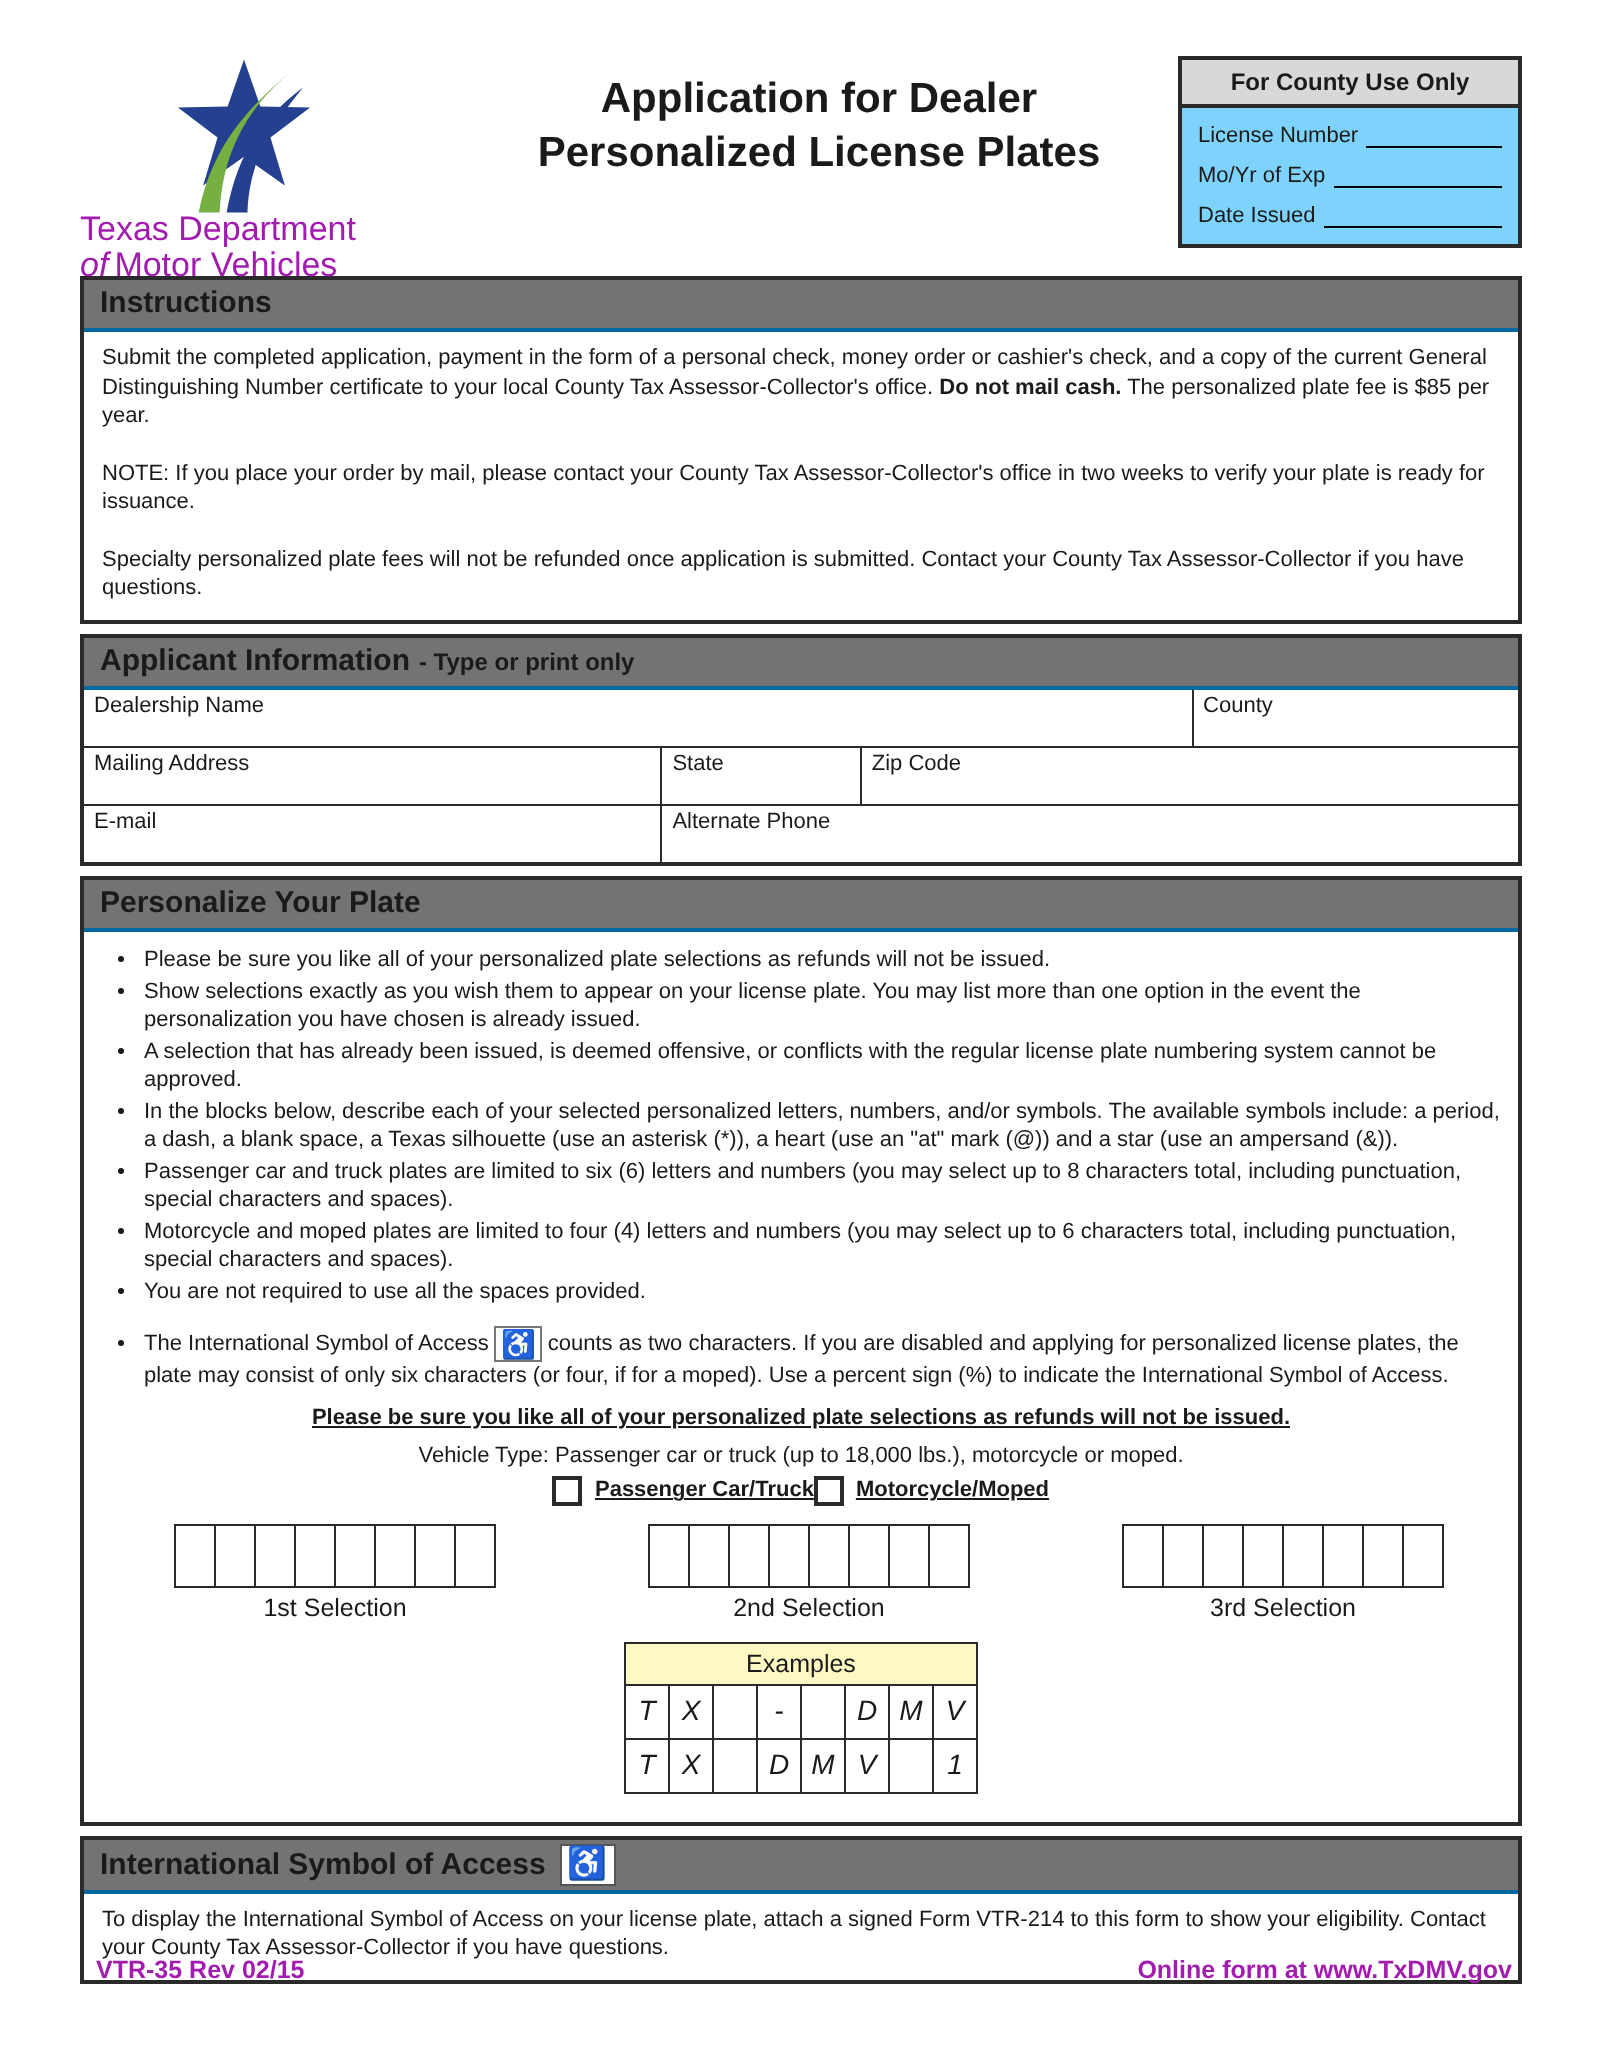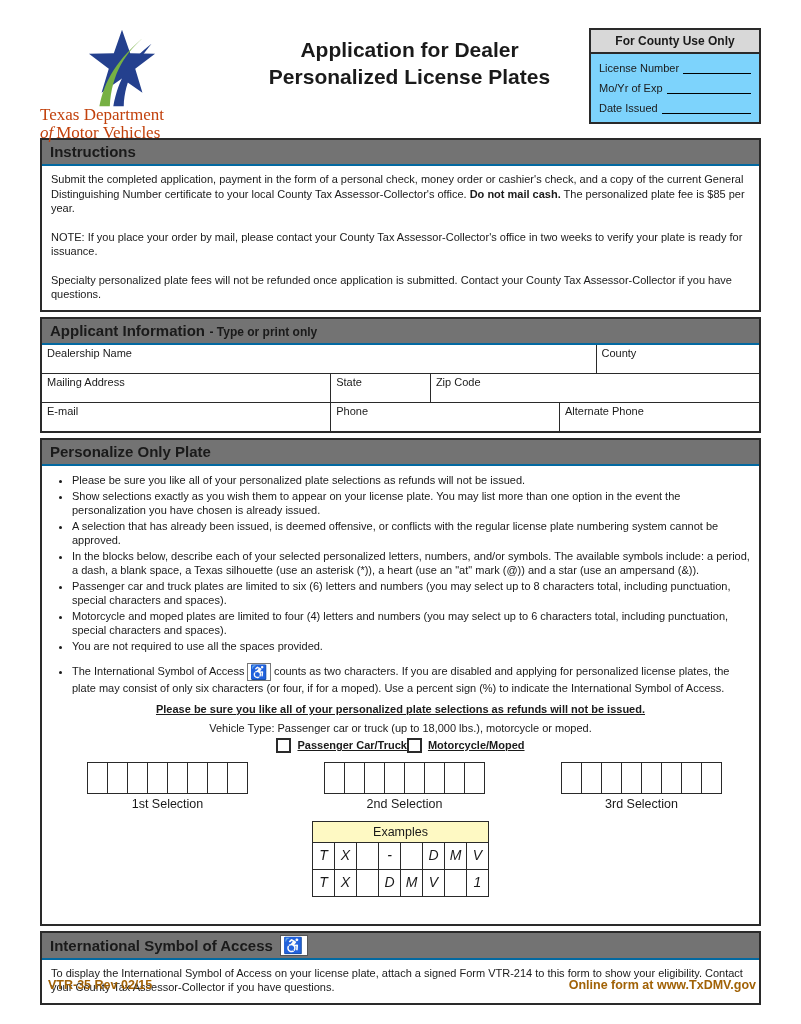--- a/index.html
+++ b/index.html
@@ -7,21 +7,21 @@
     width:801px; height:1024px; position:relative; background:#ffffff;
     font-family:"Liberation Sans", sans-serif; color:#1a1a1a;
     -webkit-font-smoothing:antialiased;
   }
   .page { position:absolute; inset:0; padding:28px 40px 0 40px; box-sizing:border-box; }
 
   
   .top { display:flex; align-items:flex-start; height:104px; margin-bottom:6px; }
   .logo { width:190px; }
   .logo svg { display:block; margin-left:28px; }
-  .logo-text { font-family:Liberation Serif, serif; font-size:17px; line-height:1.05; color:#c2410c; margin-top:-2px; }
+  .logo-text { font-family:Liberation Sans, sans-serif; font-size:17px; line-height:1.05; color:#a21caf; margin-top:-2px; }
   .logo-text .it { font-style:italic; margin-right:3px; }
   .title { flex:1; text-align:center; font-weight:bold; font-size:21px; line-height:1.3; padding-top:8px; }
   .county-box { width:168px; border:2px solid #2a2a2a; font-size:11px; background:#7dd3fc; }
   .county-head { background:#d8d8d8; border-bottom:2px solid #2a2a2a; text-align:center; font-weight:bold; font-size:12px; padding:4px 0; }
   .cline { display:flex; margin:8px 8px 0 8px; align-items:flex-end; }
   .cline:last-child { margin-bottom:8px; }
   .fill-line { flex:1; border-bottom:1px solid #000; margin-left:4px; height:11px; }
 
   
   .sec { border:2px solid #2a2a2a; margin-bottom:5px; background:#fff; }
@@ -34,21 +34,21 @@
   .sec-body p { margin:0 0 14px 0; }
   .sec-body p:last-child { margin-bottom:2px; }
 
   
   .arow { display:flex; border-top:1px solid #2a2a2a; }
   .arow:first-child { border-top:none; }
   .acell { border-left:1px solid #2a2a2a; padding:2px 5px; height:28px; box-sizing:border-box; font-size:11px; overflow:hidden; }
   .acell:first-child { border-left:none; }
 
   
-  .p-body { padding:5px 9px 25px 9px; font-size:11px; line-height:1.28; }
+  .p-body { padding:5px 9px 12px 9px; font-size:11px; line-height:1.28; }
   .p-body ul { margin:2px 0 0 0; padding-left:21px; }
   .p-body li { margin:0 0 2px 0; }
   .isa-li { margin-top:9px !important; }
   .isa-inline { display:inline-block; border:1px solid #777; background:#fff; padding:0 2px; font-size:14px; line-height:1.15; vertical-align:-2px; margin:0 3px; }
   .warning { text-align:center; font-weight:bold; text-decoration:underline; font-size:11px; margin:7px 0 5px 0; }
   .vehicle-line { text-align:center; font-size:11px; margin:2px 0 3px 0; }
   .cb-row { display:flex; justify-content:center; align-items:center; margin:2px 0 9px 0; font-size:11px; font-weight:600;text-decoration:underline; }
   .cb-item { display:flex; align-items:center; }
   .cb { width:11px; height:11px; border:2px solid #2a2a2a; display:inline-block; margin-right:6px; background:#fff; }
   .sel-row { display:flex; justify-content:space-between; padding:0 28px 0 36px; margin:4px 0 2px 0; }
@@ -59,21 +59,21 @@
   table.examples { border-collapse:collapse; margin:9px auto 2px auto; }
   table.examples th { background:#fef9c3; border:1px solid #2a2a2a; font-weight:normal; font-size:12.5px; padding:2px 0; }
   table.examples td { border:1px solid #2a2a2a; width:19px; height:24px; text-align:center; font-style:italic; font-size:14px; }
 
   
   .isa-head { display:flex; align-items:center; padding:2px 8px; }
   .isa-box { background:#fff; border:1px solid #555; margin-left:7px; font-size:16px; line-height:1; padding:2px 3px 1px 3px; }
   .isa-body p { margin:0; }
 
   
-  .footer { position:absolute; left:48px; right:45px; top:978px; display:flex; justify-content:space-between; font-weight:bold; font-size:12.5px; color:#a16207; }
+  .footer { position:absolute; left:48px; right:45px; top:978px; display:flex; justify-content:space-between; font-weight:bold; font-size:12.5px; color:#a21caf; }
 </style>
 </head>
 <body>
 
 <div class="page">
 
   <header class="top">
     <div class="logo">
       <svg width="108" height="80" viewBox="0 0 120 92">
         <polygon fill="#24408e" points="60,2 69.4,29.1 98,29.6 75.2,46.9 83.5,74.4 60,58 36.5,74.4 44.8,46.9 22,29.6 50.6,29.1"></polygon>
@@ -127,29 +127,28 @@
         <div class="acell" style="width:77.2%"><span>Dealership Name</span></div>
         <div class="acell" style="width:22.8%"><span>County</span></div>
       </div>
       <div class="arow">
         <div class="acell" style="width:40.2%"><span>Mailing Address</span></div>
         <div class="acell" style="width:13.9%"><span>State</span></div>
         <div class="acell" style="width:14.0%"><span>Zip Code</span></div>
       </div>
       <div class="arow">
         <div class="acell" style="width:40.2%"><span>E-mail</span></div>
-        <div class="acell" style="width:31.9%"><span>Phone</span></div>
         <div class="acell" style="width:27.9%"><span>Alternate Phone</span></div>
       </div>
     </div>
   </section>
 
   <section class="sec">
     <div class="sec-head">
-      <span class="h-main">Personalize Only Plate</span>
+      <span class="h-main">Personalize Your Plate</span>
     </div>
     <div class="p-body">
       <ul>
         <li>Please be sure you like all of your personalized plate selections as refunds will not be issued.</li>
         <li>Show selections exactly as you wish them to appear on your license plate. You may list more than one option in the event the personalization you have chosen is already issued.</li>
         <li>A selection that has already been issued, is deemed offensive, or conflicts with the regular license plate numbering system cannot be approved.</li>
         <li>In the blocks below, describe each of your selected personalized letters, numbers, and/or symbols. The available symbols include: a period, a dash, a blank space, a Texas silhouette (use an asterisk (*)), a heart (use an "at" mark (@)) and a star (use an ampersand (&amp;)).</li>
         <li>Passenger car and truck plates are limited to six (6) letters and numbers (you may select up to 8 characters total, including punctuation, special characters and spaces).</li>
         <li>Motorcycle and moped plates are limited to four (4) letters and numbers (you may select up to 6 characters total, including punctuation, special characters and spaces).</li>
         <li>You are not required to use all the spaces provided.</li>

